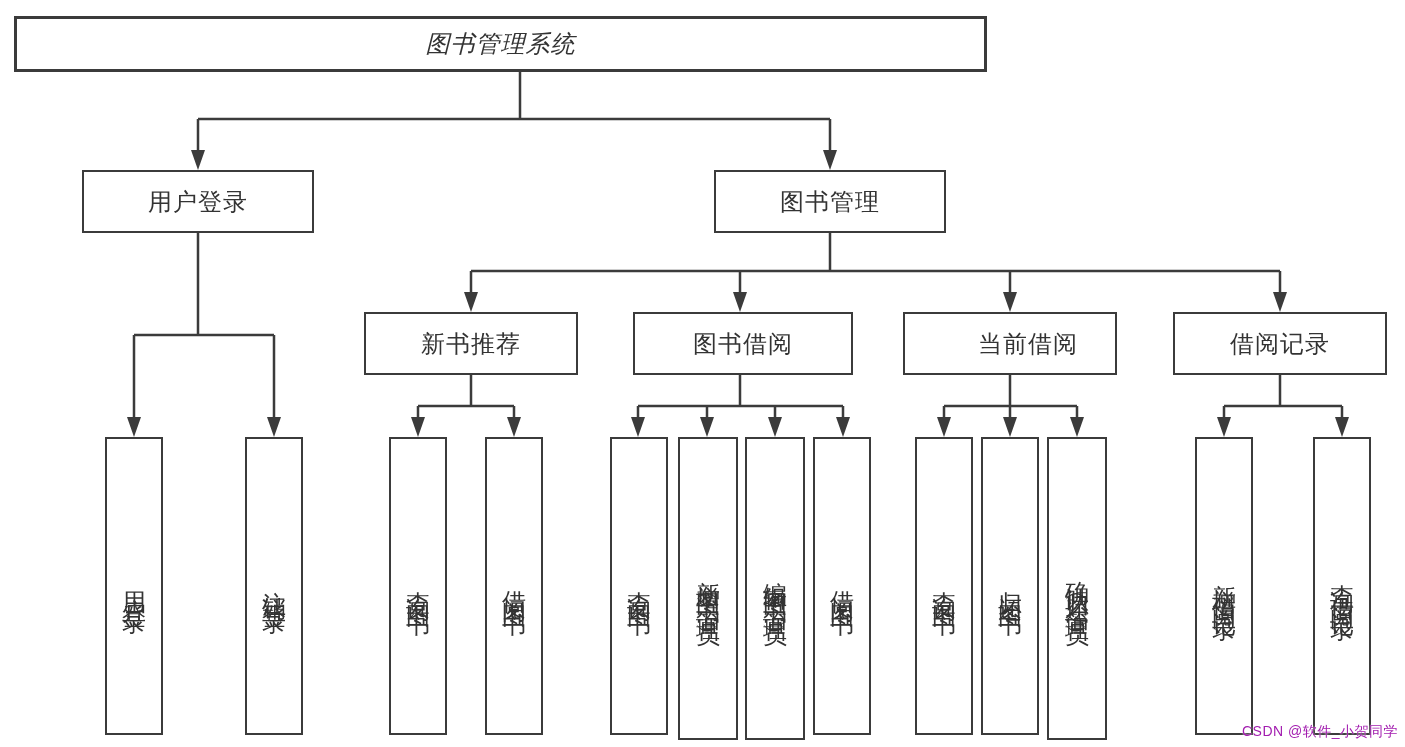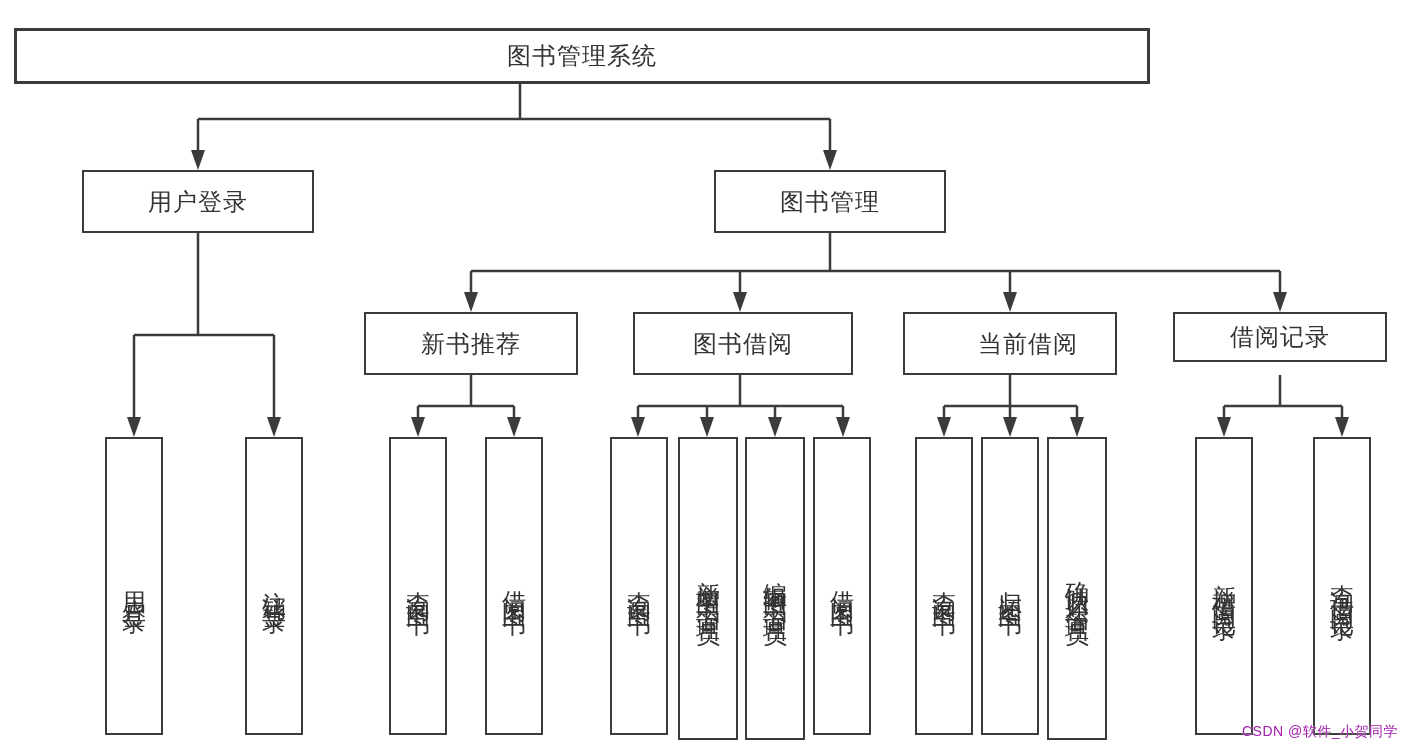--- a/index.html
+++ b/index.html
@@ -99,29 +99,29 @@
       <path d="M775,437 L768,417 L782,417 Z"></path>
       <path d="M843,437 L836,417 L850,417 Z"></path>
       <path d="M944,437 L937,417 L951,417 Z"></path>
       <path d="M1010,437 L1003,417 L1017,417 Z"></path>
       <path d="M1077,437 L1070,417 L1084,417 Z"></path>
       <path d="M1224,437 L1217,417 L1231,417 Z"></path>
       <path d="M1342,437 L1335,417 L1349,417 Z"></path>
     </g>
   </svg>
 
-  <div class="node h root" style="left:14px; top:28px; width:1136px; height:56px;">图书管理系统</div>
+  <div class="node h root" style="left:14px; top:16px; width:973px; height:56px;font-style:italic;">图书管理系统</div>
 
   <div class="node h" style="left:82px; top:170px; width:232px; height:63px;">用户登录</div>
   <div class="node h" style="left:714px; top:170px; width:232px; height:63px;">图书管理</div>
 
   <div class="node h" style="left:364px; top:312px; width:214px; height:63px;">新书推荐</div>
   <div class="node h" style="left:633px; top:312px; width:220px; height:63px;">图书借阅</div>
   <div class="node h" style="left:903px; top:312px; width:214px; height:63px;padding-left:36px;">当前借阅</div>
-  <div class="node h" style="left:1173px; top:312px; width:214px; height:50px;">借阅记录</div>
+  <div class="node h" style="left:1173px; top:312px; width:214px; height:63px;">借阅记录</div>
 
   <div class="node v" style="left:105px; top:437px; width:58px; height:298px;">用户登录</div>
   <div class="node v" style="left:245px; top:437px; width:58px; height:298px;">注销登录</div>
 
   <div class="node v" style="left:389px; top:437px; width:58px; height:298px;">查询图书</div>
   <div class="node v" style="left:485px; top:437px; width:58px; height:298px;">借阅图书</div>
 
   <div class="node v" style="left:610px; top:437px; width:58px; height:298px;">查询图书</div>
   <div class="node v tall" style="left:678px; top:437px; width:60px; height:303px;">新增图书（管理员）</div>
   <div class="node v tall" style="left:745px; top:437px; width:60px; height:303px;">编辑图书（管理员）</div>

